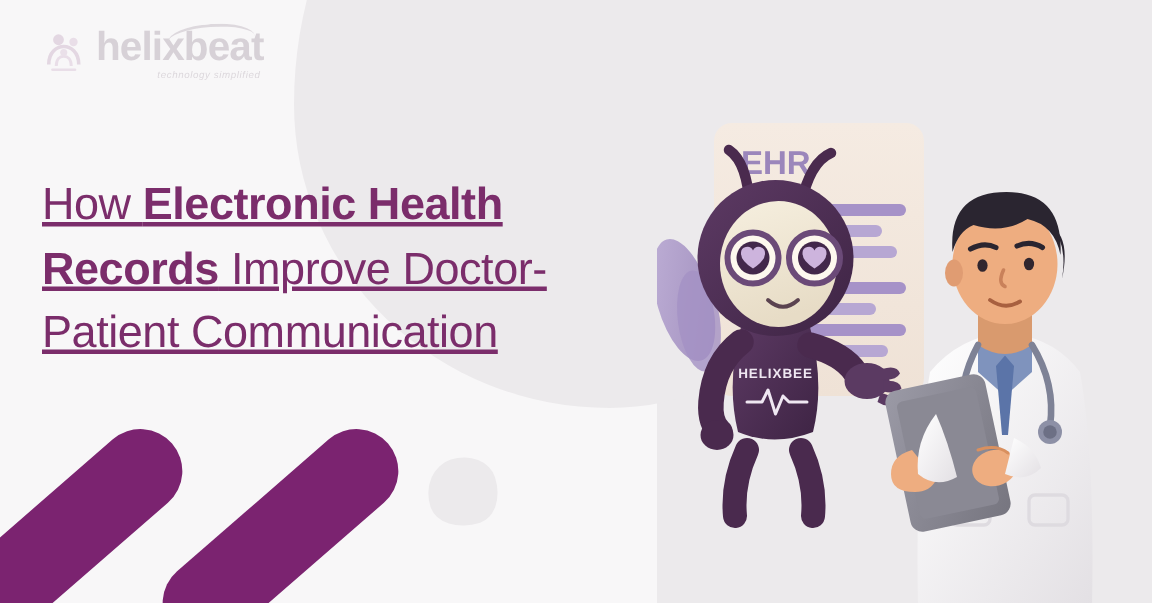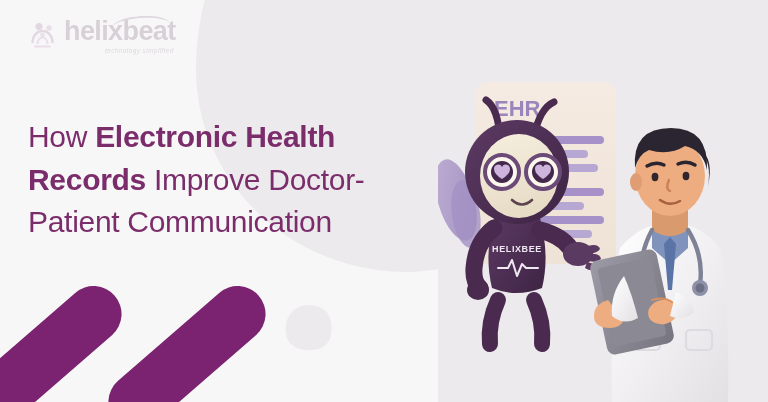--- a/index.html
+++ b/index.html
@@ -152,21 +152,21 @@
       <circle cx="14.5" cy="16" r="2.4" fill="#cdaec9"></circle>
       <path d="M7 27.5 L22 27.5" stroke="#c9a6c4" stroke-width="1.8" stroke-linecap="round"></path>
     </svg>
     <div class="logo-text-wrap">
       <div class="logo-swoosh"></div>
       <div class="logo-word">helixbeat</div>
       <div class="logo-tagline">technology simplified</div>
     </div>
   </div>
 
-  <h1 class="headline" style="color: rgb(123, 45, 107);"><span>How </span><b>Electronic Health Records</b><span> Improve Doctor-Patient Communication</span></h1>
+  <h1 class="headline" style="color: rgb(123, 45, 107); text-decoration: underline;"><span>How </span><b>Electronic Health Records</b><span> Improve Doctor-Patient Communication</span></h1>
 
   <div class="illustration">
     <svg viewBox="0 0 330 402" width="330" height="402">
       <defs>
         <linearGradient id="cardG" x1="0" y1="0" x2="0" y2="1">
           <stop offset="0%" stop-color="#f5ebe2"></stop>
           <stop offset="100%" stop-color="#efe2d6"></stop>
         </linearGradient>
         <linearGradient id="headG" x1="0" y1="0" x2="0.3" y2="1">
           <stop offset="0%" stop-color="#f6efdf"></stop>

